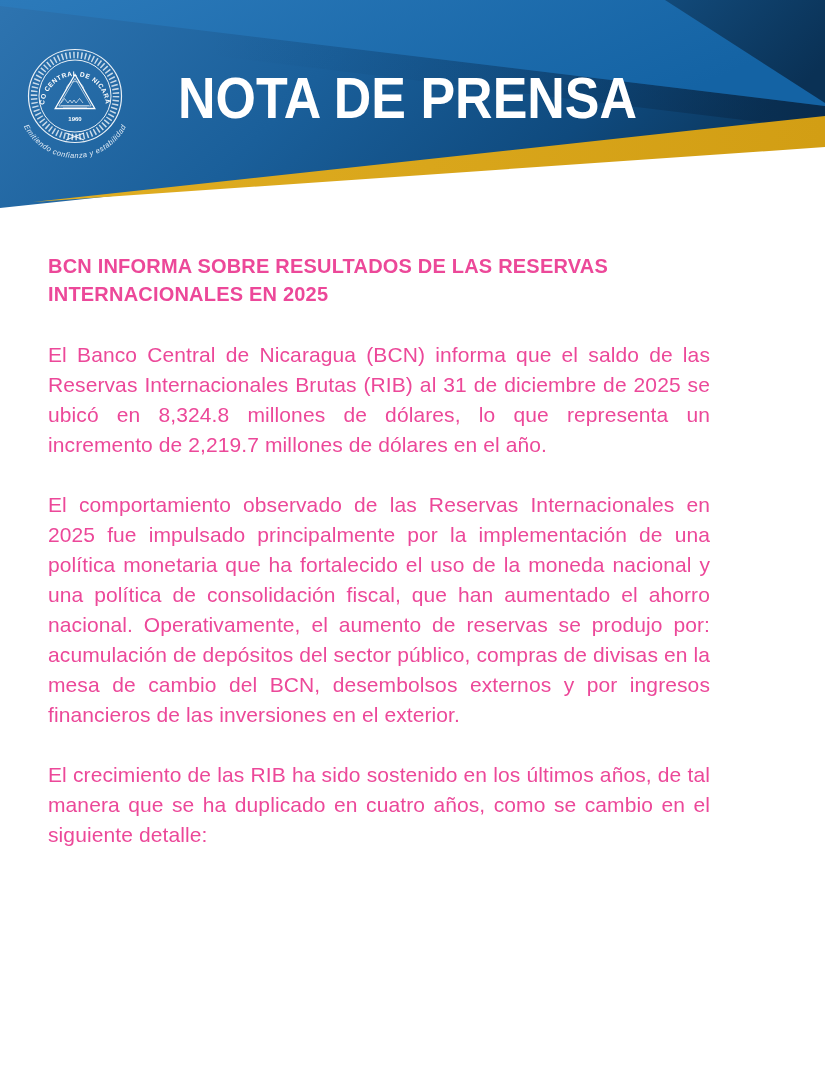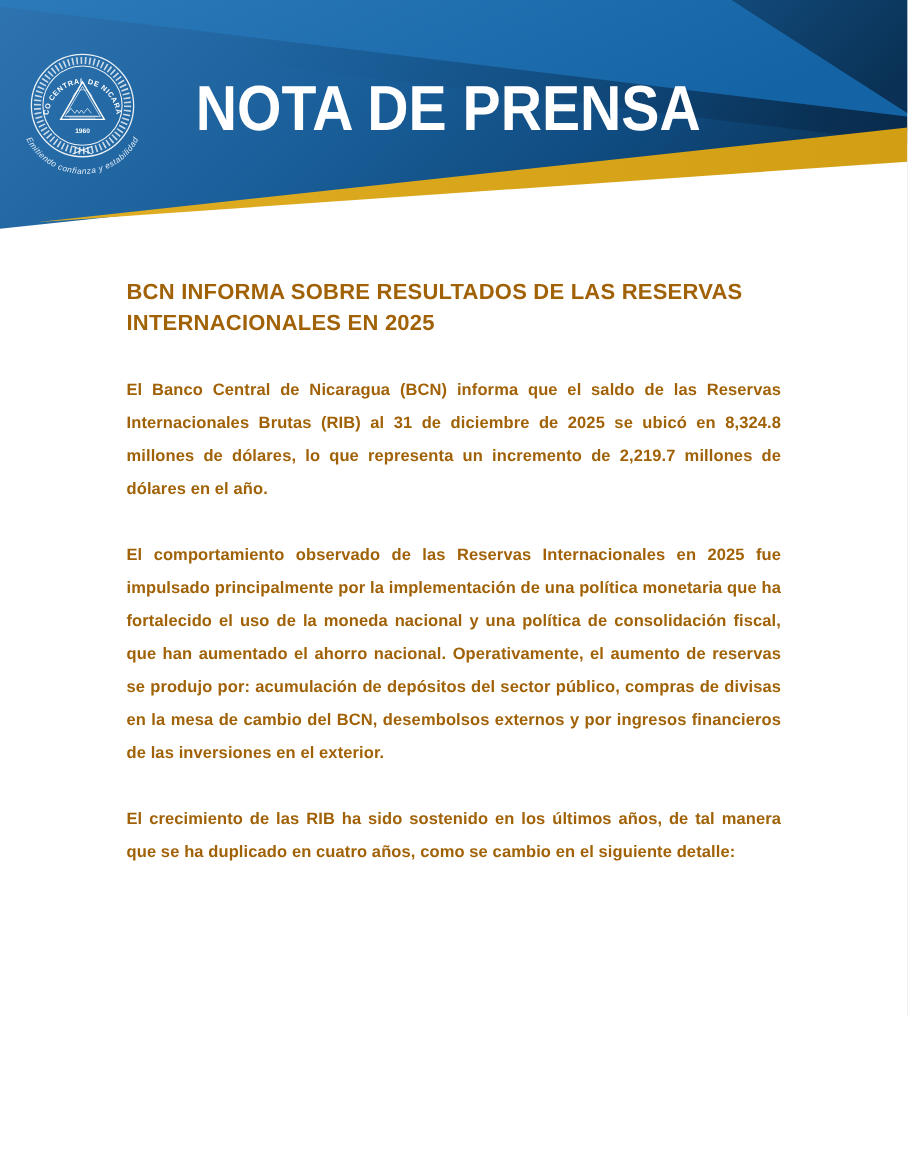--- a/index.html
+++ b/index.html
@@ -6,36 +6,36 @@
   .page{
     position:relative;
     width:825px;height:1068px;
     margin:0 auto;
     background:#ffffff;
     overflow:hidden;
     font-family:"Liberation Sans", sans-serif;
   }
   .banner{display:block;width:825px;height:232px;}
   .doc{
-    padding:20px 115px 0 115px;
-    color:#a16207;
+    padding:20px 115px 0 48px;
+    color:#ec4899;
   }
   .doc h1{
     margin:0 0 32px 0;
     font-size:20px;
     line-height:28px;
     font-weight:700;
     letter-spacing:.2px;
     text-align:left;
   }
   .doc p{
     margin:0 0 30px 0;
-    font-size:15px;
+    font-size:21px;
     line-height:30px;
-    font-weight:700;
+    font-weight:400;
     text-align:justify;
     letter-spacing:.1px;
   }
 </style>
 </head>
 <body>
 
 <div class="page">
 
   <svg class="banner" viewBox="0 0 825 232" xmlns="http://www.w3.org/2000/svg">

